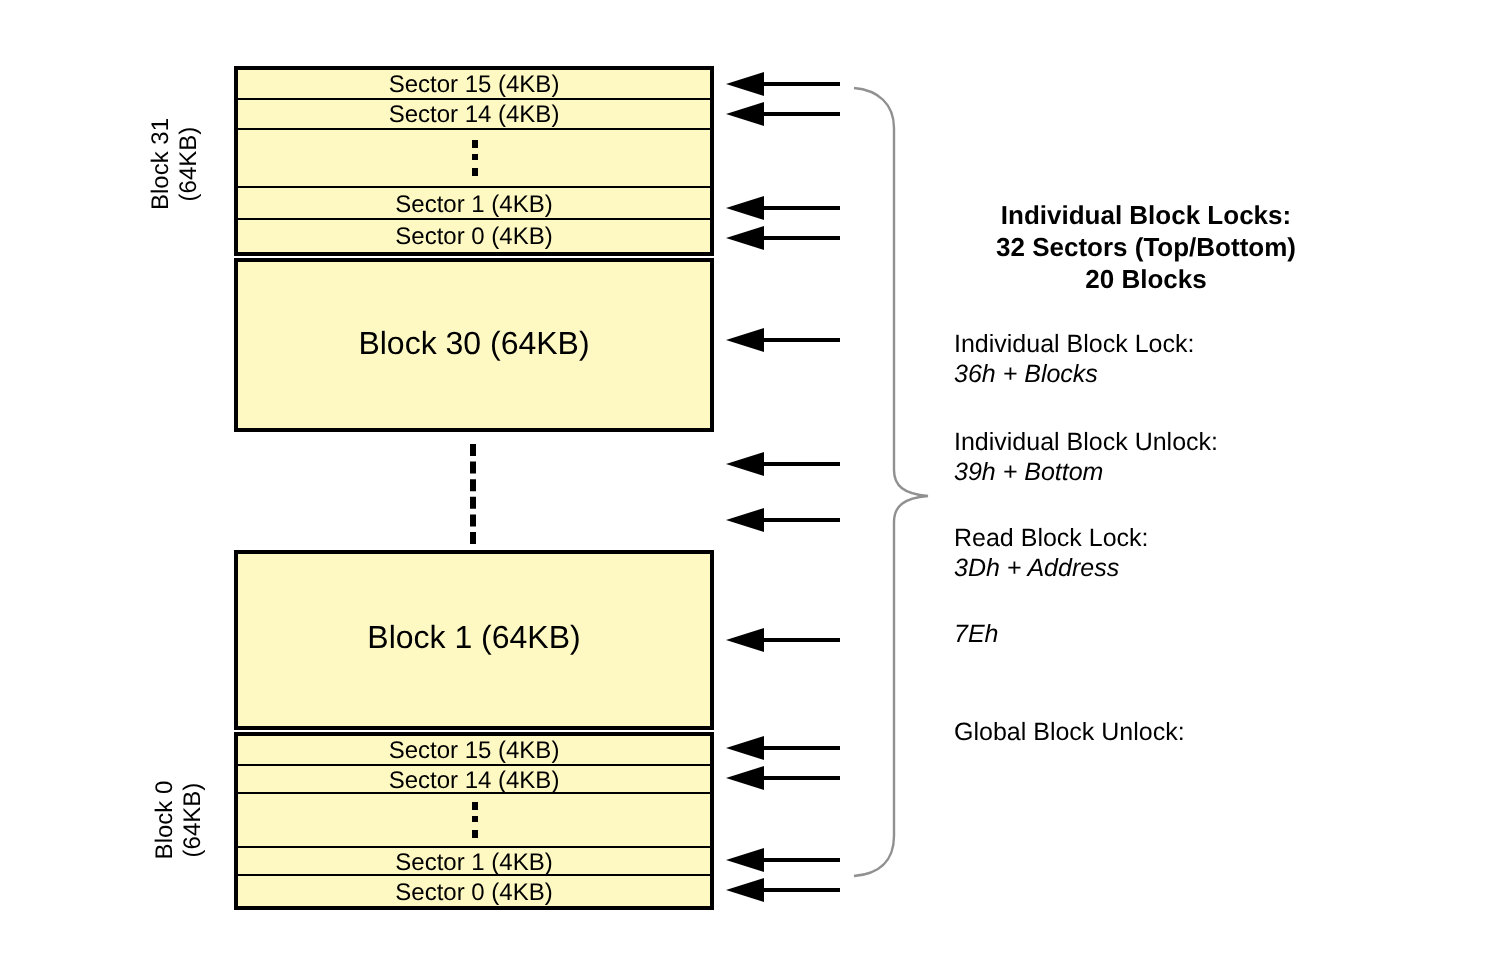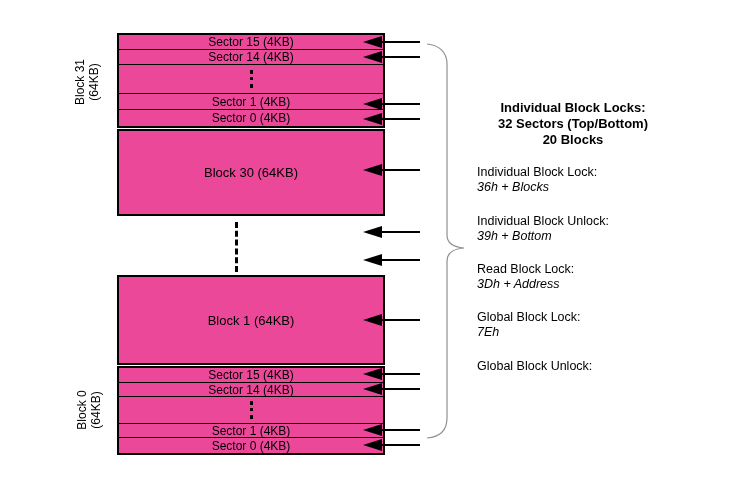--- a/index.html
+++ b/index.html
@@ -1,27 +1,27 @@
 <!DOCTYPE html>
 <html><head>
 <meta charset="utf-8">
 <style>
   html,body{margin:0;padding:0;background:#fff;}
   #stage{
     position:relative;width:754px;height:488px;background:#fff;
     font-family:"Liberation Sans", sans-serif;color:#000;overflow:hidden;
   }
   
-  .mbox{position:absolute;left:117px;width:268px;border:2px solid #000;background:#ec4899;box-sizing:border-box;}
+  .mbox{position:absolute;left:117px;width:240px;border:2px solid #000;background:#fef9c3;box-sizing:border-box;}
   .sector-col{display:flex;flex-direction:column;height:100%;}
   .sector-row{display:flex;align-items:center;justify-content:center;font-size:12px;box-sizing:border-box;}
   .sector-row.divided{border-bottom:1px solid #000;}
   .dots-row{display:flex;align-items:center;justify-content:center;box-sizing:border-box;border-bottom:1px solid #000;}
   .vdots{width:0;height:18px;border-left:3px dotted #000;}
-  .block-label-center{display:flex;align-items:center;justify-content:center;height:100%;font-size:13px;}
+  .block-label-center{display:flex;align-items:center;justify-content:center;height:100%;font-size:16px;}
   
   .side-label{
     position:absolute;width:90px;height:90px;display:flex;flex-direction:column;
     align-items:center;justify-content:center;transform:rotate(-90deg);
     font-size:12px;line-height:14px;text-align:center;
   }
   
   .dash-connector{position:absolute;width:0;border-left:3px dashed #000;}
   
   .arrow{position:absolute;left:363px;width:57px;height:12px;display:flex;align-items:center;}
@@ -154,20 +154,19 @@
   </div>
   <div class="cmd" style="top:214px;">
     <div class="cmd-label">Individual Block Unlock:</div>
     <div class="cmd-code">39h + Bottom</div>
   </div>
   <div class="cmd" style="top:262px;">
     <div class="cmd-label">Read Block Lock:</div>
     <div class="cmd-code">3Dh + Address</div>
   </div>
   <div class="cmd" style="top:310px;">
-    <div class="cmd-label">Global Block Lock:</div>
     <div class="cmd-code">7Eh</div>
   </div>
   <div class="cmd" style="top:359px;">
     <div class="cmd-label">Global Block Unlock:</div>
   </div>
 
 </div>
 
 </body></html>

